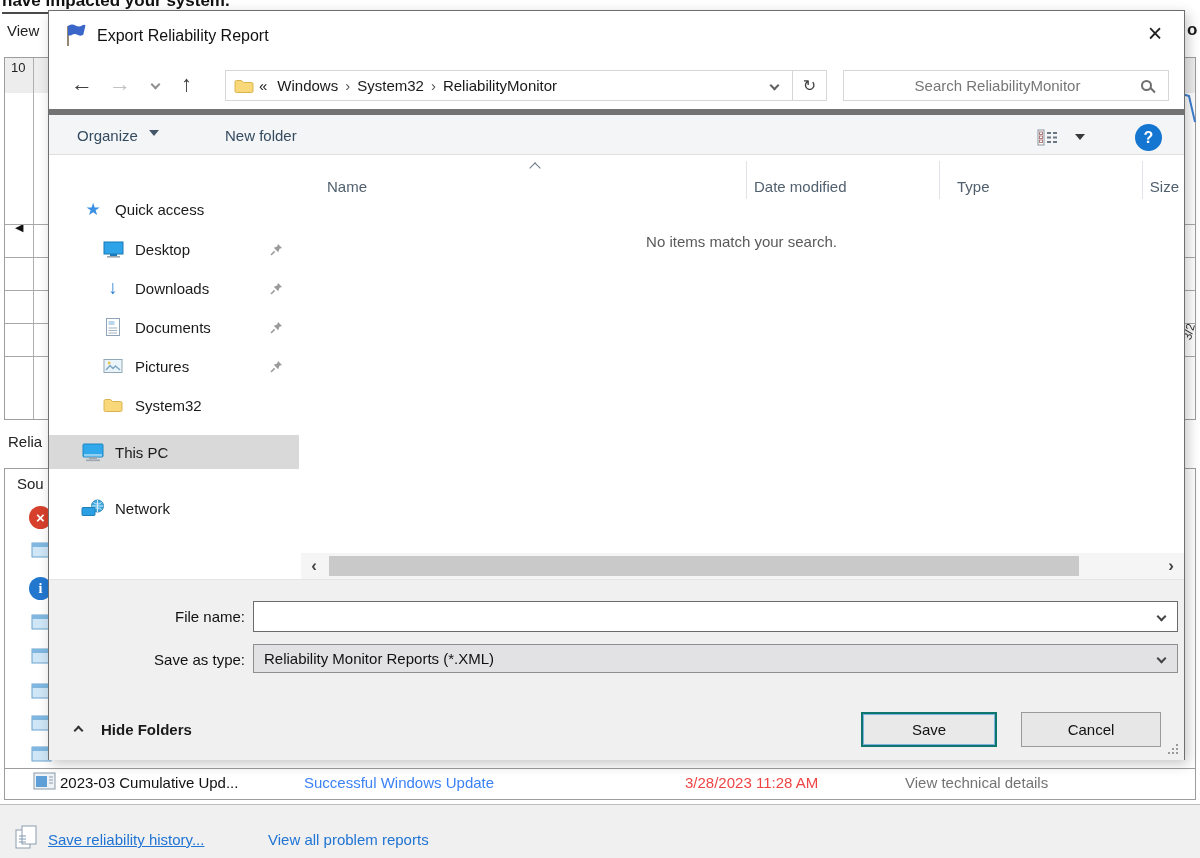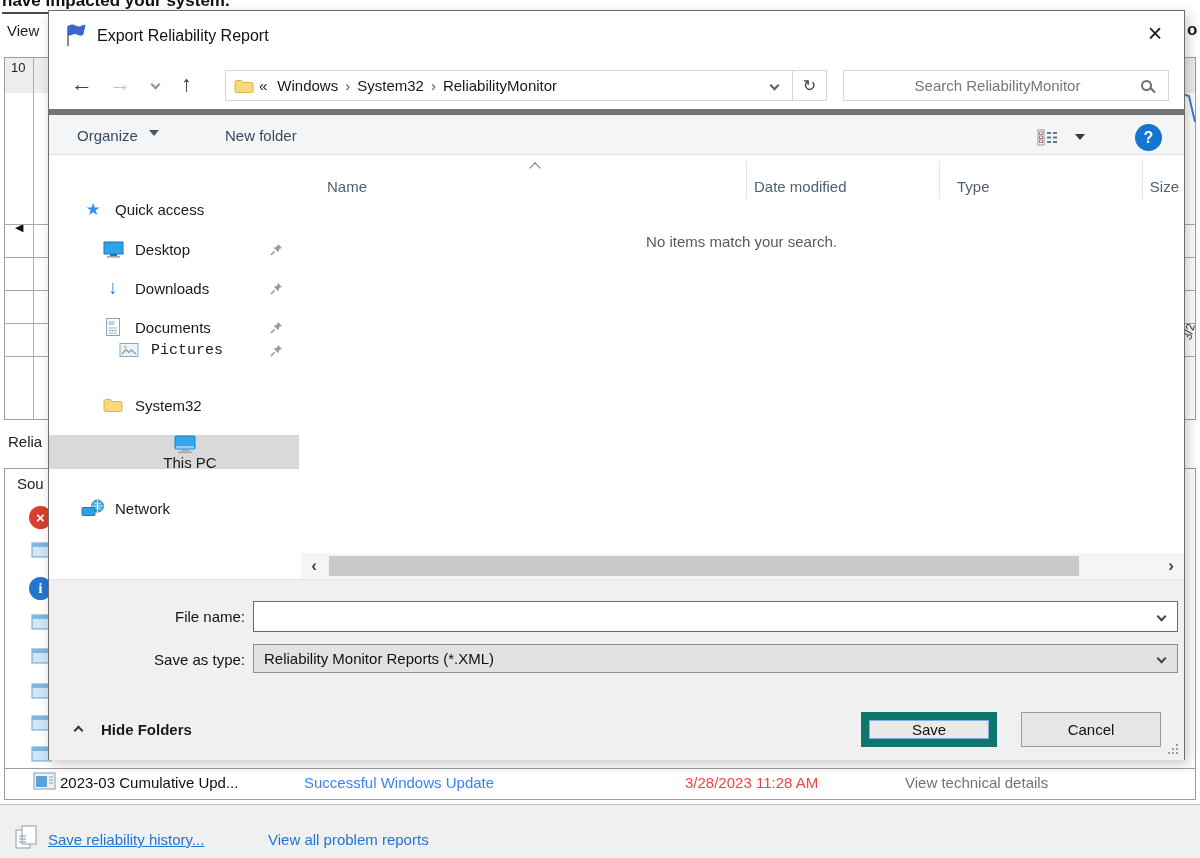--- a/index.html
+++ b/index.html
@@ -74,21 +74,21 @@
   .cmdbar { position:absolute; left:0; top:98px; width:100%; height:46px; background:#f4f5f6;
             border-top:6px solid #737373; border-bottom:1px solid #e0e0e0; }
   .cmditem { position:absolute; top:12px; color:#344b60; font-size:15px; }
   .help { position:absolute; left:1086px; top:9px; width:27px; height:27px; border-radius:50%;
           background:#1576d1; color:#fff; font-weight:bold; font-size:16px; display:flex;
           align-items:center; justify-content:center; }
 
   .sb-item { position:absolute; left:0; width:250px; height:32px; display:flex;
              align-items:center; cursor:pointer; }
   .sb-item .ic { width:24px; display:flex; justify-content:center; margin-right:10px; }
-  .sb-sel { background:#d9d9d9;flex-direction:column; }
+  .sb-sel { background:#d9d9d9; }
   .pin { margin-left:auto; margin-right:16px; }
 
   .hdr-cell { position:absolute; top:167px; color:#51606e; font-size:15px; }
   .hdr-sep { position:absolute; top:150px; height:38px; width:1px; background:#e0e4e8; }
   .sortcaret { position:absolute; left:482px; top:153px; width:8px; height:8px;
                border-left:1.5px solid #6a7682; border-top:1.5px solid #6a7682;
                transform:rotate(45deg); }
   .emptymsg { position:absolute; left:252px; top:222px; width:881px; text-align:center;
               color:#5a5a5a; }
   .hscroll { position:absolute; left:252px; top:542px; width:883px; height:26px;
@@ -103,21 +103,21 @@
               border:1px solid #6b6b6b; display:flex; align-items:center; }
   .fn-combo input { flex:1; border:none; outline:none; height:100%; font:15px "Liberation Sans",sans-serif;
                     padding-left:8px; }
   .sa-combo { position:absolute; left:204px; top:633px; width:925px; height:29px;
               background:#e2e2e4; border:1px solid #8f8f8f; display:flex; align-items:center;
               padding-left:10px; color:#111; }
   .combo-chev { margin-left:auto; margin-right:12px; }
 
   .btn { position:absolute; top:701px; height:35px; display:flex; align-items:center;
          justify-content:center; font-size:15px; color:#111; cursor:pointer; }
-  .btn-save { left:812px; width:136px; background:#e9e9e9; border:8px solid #0f766e;
+  .btn-save { left:812px; width:136px; background:#e9e9e9; border:2px solid #0f766e;
               box-shadow:inset 0 0 0 1px #7fb2e2; }
   .btn-cancel { left:972px; width:140px; background:#e7e7e7; border:1px solid #9a9a9a; }
   .grip { position:absolute; right:6px; bottom:5px; width:2px; height:2px; background:#9a9a9a;
           box-shadow:-4px 0 #9a9a9a, 0 -4px #9a9a9a, -8px 0 #9a9a9a, -4px -4px #9a9a9a, 0 -8px #9a9a9a; }
   .link { color:#737373; cursor:pointer; }
 </style>
 </head>
 <body>
 
 <div class="canvas">
@@ -298,21 +298,21 @@
             <line x1="3.5" y1="13.5" x2="12" y2="13.5" stroke="#9fb0c0"></line>
             <line x1="3.5" y1="16" x2="12" y2="16" stroke="#9fb0c0"></line>
           </svg>
       </span>
       <span>Documents</span>
       <svg class="pin" width="13" height="13" viewBox="0 0 13 13">
           <path d="M8 1 L12 5 L9.5 5.8 L8.2 9.2 L3.8 4.8 L7.2 3.5 Z" fill="#9a9a9a"></path>
           <path d="M4.6 8.4 L1 12" stroke="#9a9a9a" stroke-width="1.5"></path>
         </svg>
     </div>
-    <div class="sb-item" style="top:323px; padding-left:68px;font-family:Liberation Mono, monospace;">
+    <div class="sb-item" style="top:339px; padding-left:52px;">
       <span class="ic">
         <svg width="20" height="16">
             <rect x="1" y="1.5" width="18" height="13" fill="#eaf4fb" stroke="#93a8b5"></rect>
             <path d="M3 12 l4 -4.5 3 3 2.5 -2.5 4.5 4" stroke="#7fa6c2" fill="none" stroke-width="1.4"></path>
             <circle cx="6.2" cy="5" r="1.4" fill="#e8c44a"></circle>
           </svg>
       </span>
       <span>Pictures</span>
       <svg class="pin" width="13" height="13" viewBox="0 0 13 13">
           <path d="M8 1 L12 5 L9.5 5.8 L8.2 9.2 L3.8 4.8 L7.2 3.5 Z" fill="#9a9a9a"></path>

